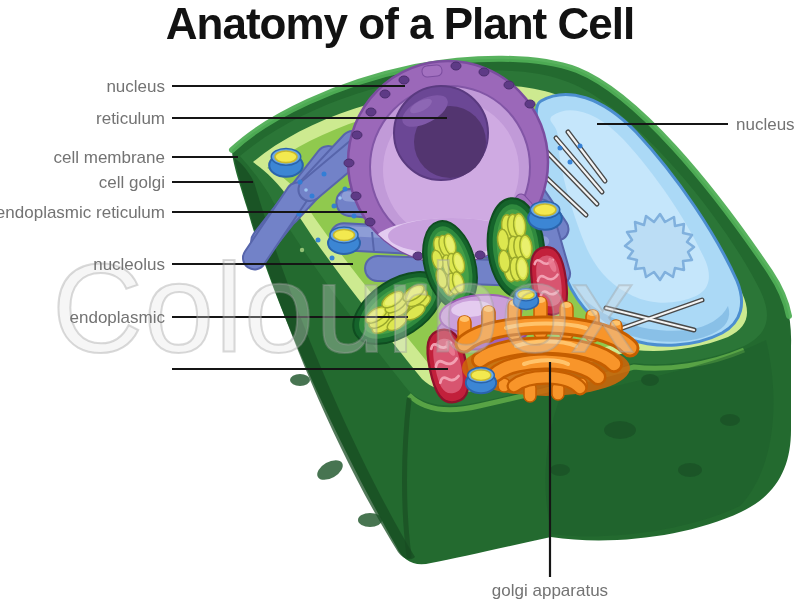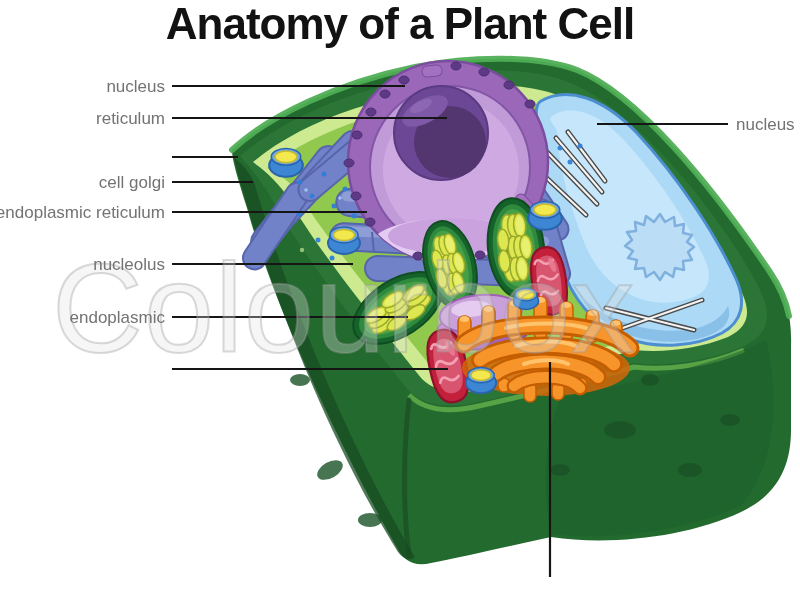--- a/index.html
+++ b/index.html
@@ -358,19 +358,21 @@
       <line x1="550" y1="362" x2="550" y2="577"></line>
     </g>
   </svg>
 
   <div class="wm">Colourbox</div>
 
   <div class="title">Anatomy of a Plant Cell</div>
 
   <div class="lab r l-nucleus">nucleus</div>
   <div class="lab r l-nucleolus">reticulum</div>
+  <div class="lab r l-cellmembrane">cell membrane</div>
   <div class="lab r l-cellwall">cell golgi</div>
   <div class="lab r l-er">endoplasmic reticulum</div>
   <div class="lab r l-cytoplasm">nucleolus</div>
   <div class="lab r l-chloroplast">endoplasmic</div>
   <div class="lab l-vacuole">nucleus</div>
+  <div class="lab l-golgi">golgi apparatus</div>
 
 </div>
 
 </body></html>

